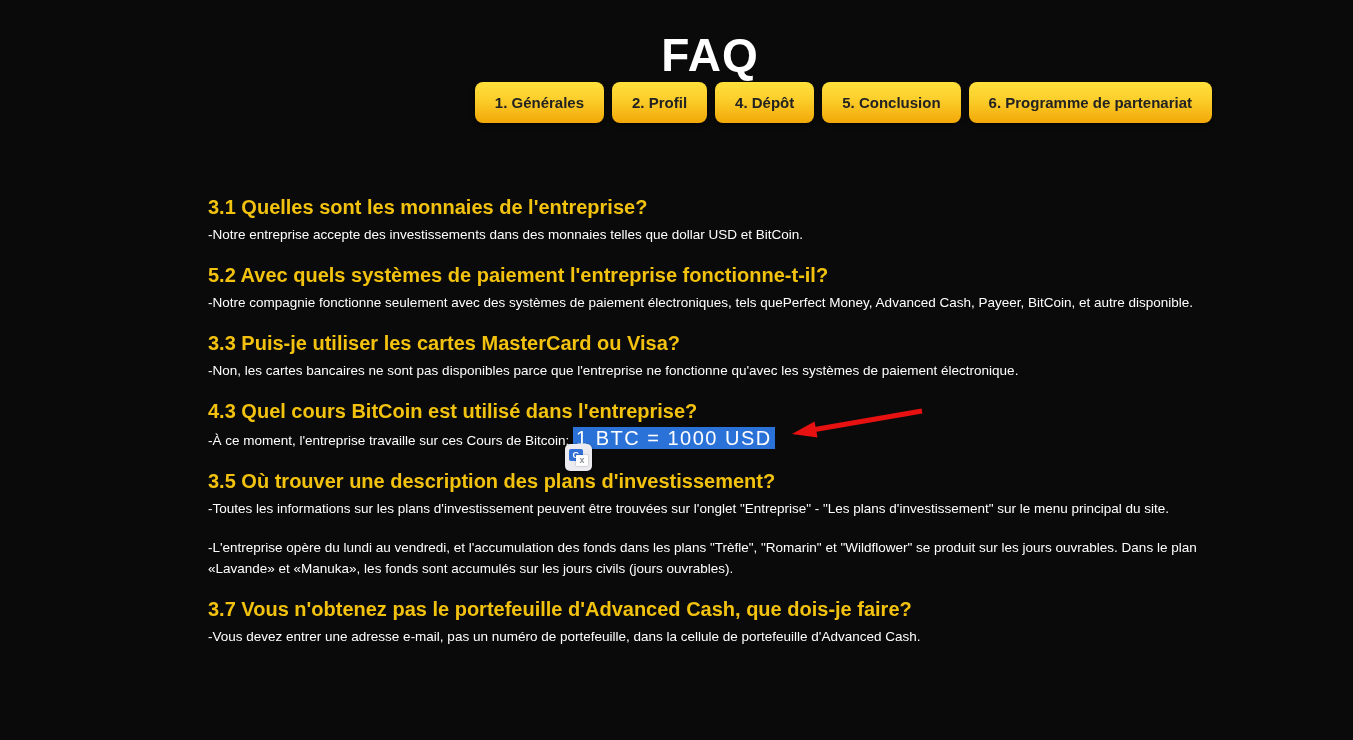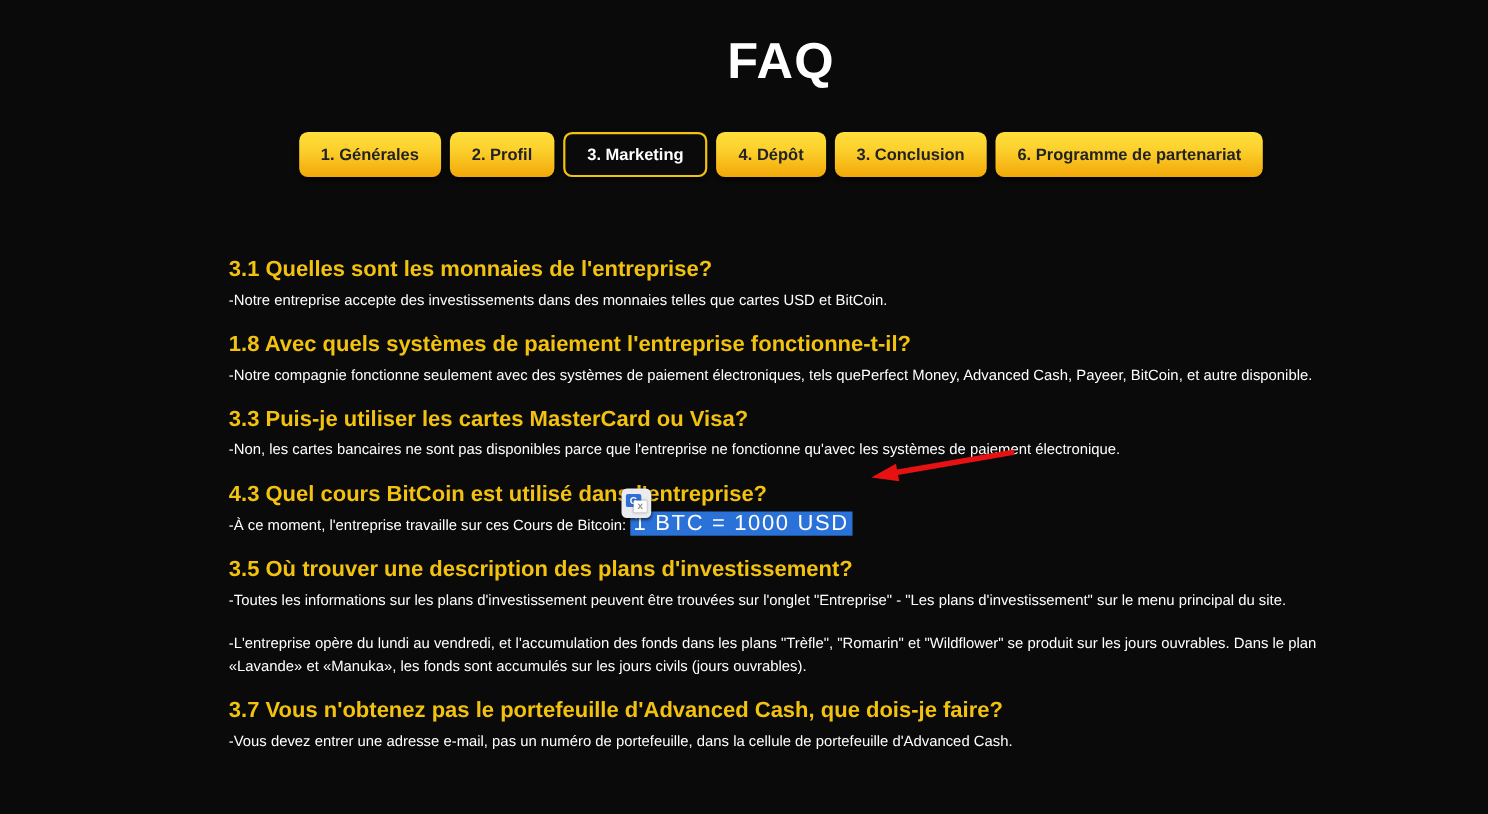--- a/index.html
+++ b/index.html
@@ -19,23 +19,22 @@
   }
   h1.page-title {
     margin: 28px 0 0 0;
     text-align: center;
     font-size: 46px;
     font-weight: 700;
     letter-spacing: 1px;
     color: #ffffff;
   }
   .tabs {
-    margin-top: 38px;
     display: flex;
-    justify-content: center;
+    justify-content: flex-end;
     align-items: stretch;
     gap: 8px;
   }
   .tab-btn {
     font-family: "Liberation Sans", sans-serif;
     font-size: 15px;
     font-weight: 700;
     color: #222222;
     background: linear-gradient(180deg, #ffdf3b 0%, #fcd02c 40%, #f2a808 100%);
     border: none;
@@ -121,33 +120,32 @@
 </style>
 </head>
 <body>
 
 <div class="wrapper">
   <h1 class="page-title">FAQ</h1>
 
   <div class="tabs" id="tabs">
       <button class="tab-btn">1. Générales</button>
       <button class="tab-btn">2. Profil</button>
-      <button class="tab-btn active">3. Marketing</button>
       <button class="tab-btn">4. Dépôt</button>
-      <button class="tab-btn">3. Conclusion</button>
+      <button class="tab-btn">5. Conclusion</button>
       <button class="tab-btn">6. Programme de partenariat</button>
     </div>
 
   <div class="faq" id="faq-list">
       <div class="faq-item">
         <h2>3.1 Quelles sont les monnaies de l'entreprise?</h2>
-        <p>-Notre entreprise accepte des investissements dans des monnaies telles que cartes USD et BitCoin.</p>
+        <p>-Notre entreprise accepte des investissements dans des monnaies telles que dollar USD et BitCoin.</p>
       </div>
       <div class="faq-item">
-        <h2>1.8 Avec quels systèmes de paiement l'entreprise fonctionne-t-il?</h2>
+        <h2>5.2 Avec quels systèmes de paiement l'entreprise fonctionne-t-il?</h2>
         <p>-Notre compagnie fonctionne seulement avec des systèmes de paiement électroniques, tels quePerfect Money, Advanced Cash, Payeer, BitCoin, et autre disponible.</p>
       </div>
       <div class="faq-item">
         <h2>3.3 Puis-je utiliser les cartes MasterCard ou Visa?</h2>
         <p>-Non, les cartes bancaires ne sont pas disponibles parce que l'entreprise ne fonctionne qu'avec les systèmes de paiement électronique.</p>
       </div>
       <div class="faq-item">
         <h2>4.3 Quel cours BitCoin est utilisé dans l'entreprise?</h2>
         <p><span>-À ce moment, l'entreprise travaille sur ces Cours de Bitcoin: </span><span class="rate-highlight">1 BTC = 1000 USD</span></p>
       </div>

